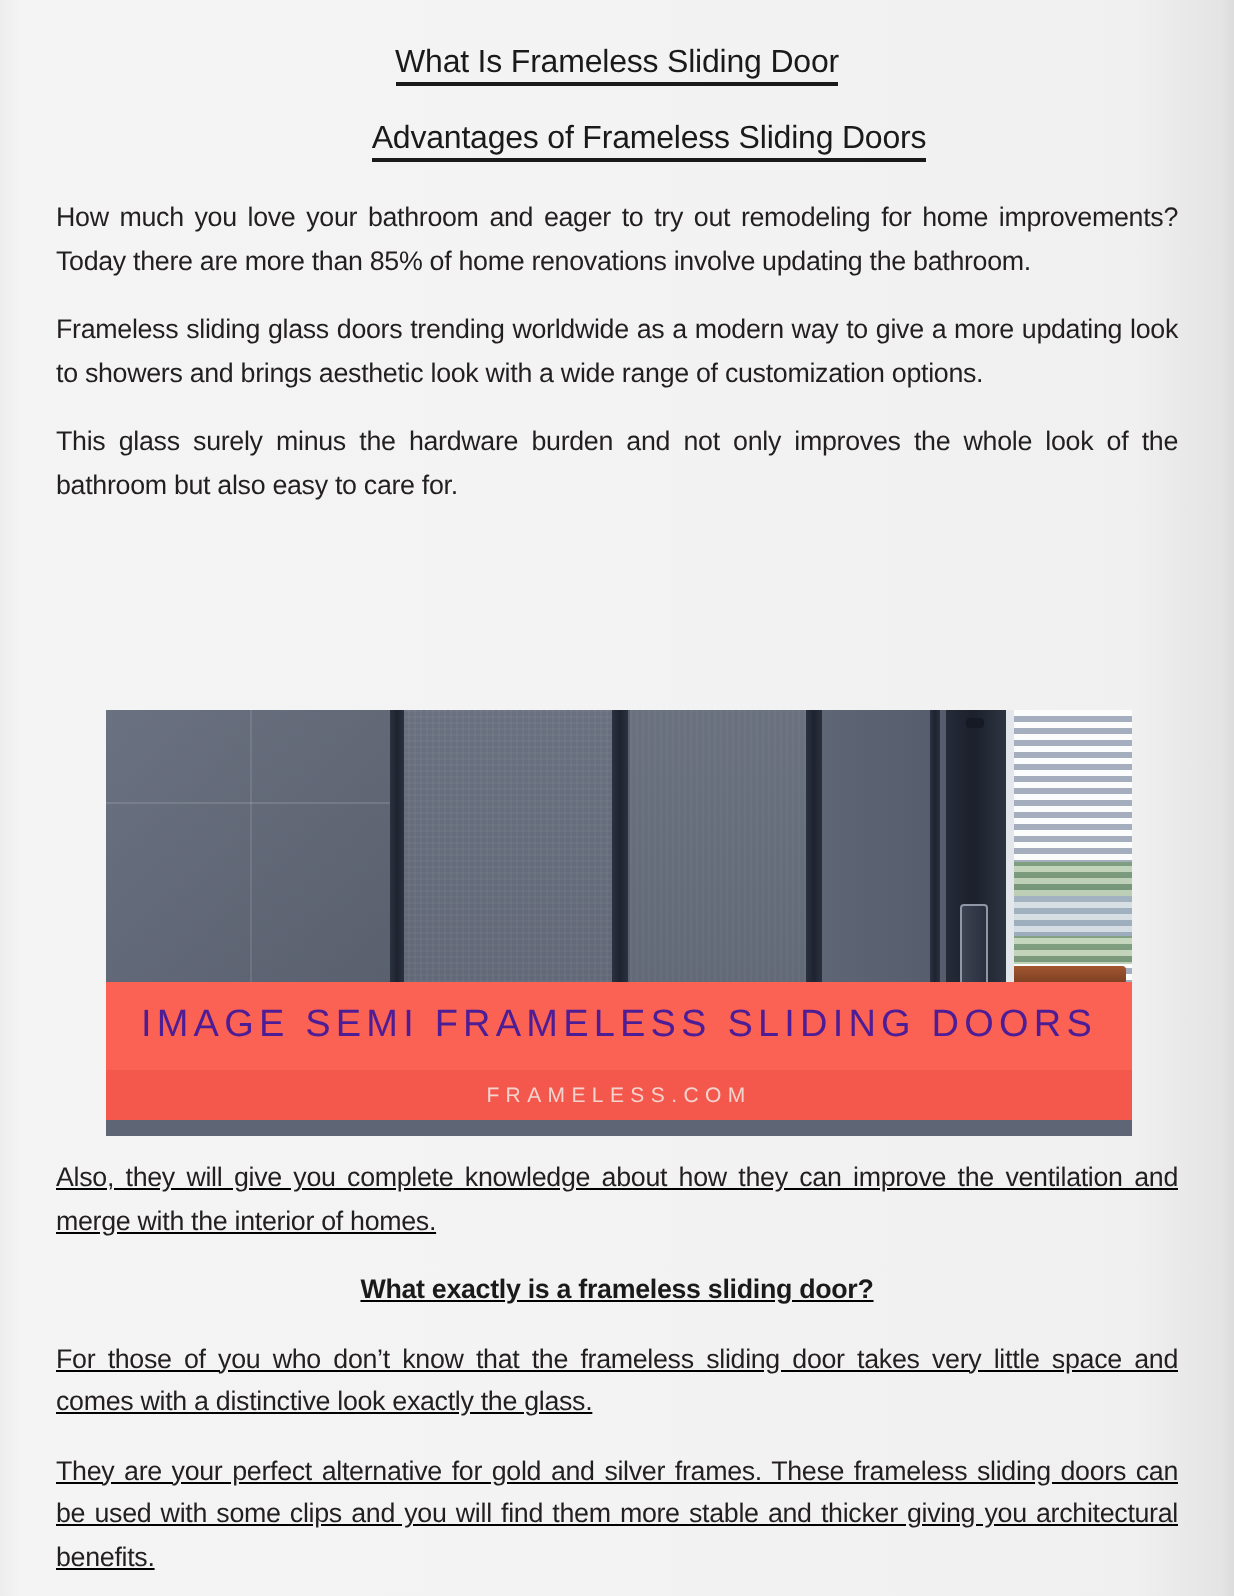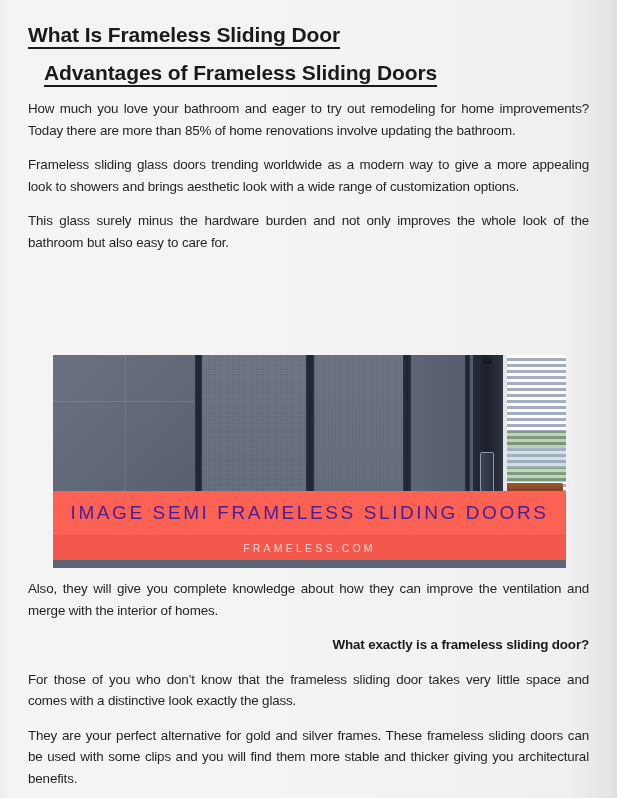--- a/index.html
+++ b/index.html
@@ -32,23 +32,23 @@
 
   .content {
     position: absolute;
     left: 28px;
     top: 0;
     width: 561px;
   }
 
   
   .doc-title {
-    text-align: left;
-    font-weight: bold;
-    font-size: 21px;
+    text-align: center;
+    font-weight: normal;
+    font-size: 16px;
     color: #1a1a1a;
     letter-spacing: -0.1px;
     margin: 0;
     padding: 0;
     line-height: 1.2;
   }
   .doc-title span.u {
     border-bottom: 2px solid #1a1a1a;
     padding-bottom: 1px;
   }
@@ -70,21 +70,21 @@
     text-justify: inter-word;
     letter-spacing: -0.15px;
   }
   p.para.last { margin-bottom: 0; }
   p.subhead {
     margin: 0 0 13px 0;
     font-size: 13.4px;
     line-height: 21.5px;
     color: #1a1a1a;
     font-weight: bold;
-    text-align: right;
+    text-align: center;
     letter-spacing: -0.15px;
   }
   a.inline-link {
     color: #3333cc;
     font-weight: bold;
     text-decoration: none;
   }
 
   
   .figure {
@@ -240,25 +240,25 @@
   <div id="title-1-wrap">
     <h1 class="doc-title"><span class="u">What Is Frameless Sliding Door</span></h1>
   </div>
 
   <div id="title-2-wrap">
     <h2 class="doc-title"><span class="u"> Advantages of Frameless Sliding Doors</span></h2>
   </div>
 
   <div class="body-block" style="top:98px;">
     <p class="para">How much you love your bathroom and eager to try out remodeling for home improvements? Today there are more than 85% of home renovations involve updating the bathroom.</p>
-    <p class="para">Frameless sliding glass doors trending worldwide as a modern way to give a more appealing look to showers and brings aesthetic look with a wide range of customization options.</p>
+    <p class="para">Frameless sliding glass doors trending worldwide as a modern way to give a more updating look to showers and brings aesthetic look with a wide range of customization options.</p>
     <p class="para">This glass surely minus the hardware burden and not only improves the whole look of the bathroom but also easy to care for.</p>
   </div>
 
-  <div class="body-block" style="top:578px;">
+  <div class="body-block" style="top:578px;text-decoration:underline;">
     <p class="para">Also, they will give you complete knowledge about how they can improve the ventilation and merge with the interior of homes.</p>
     <p class="subhead">What exactly is a frameless sliding door?</p>
     <p class="para">For those of you who don’t know that the frameless sliding door takes very little space and comes with a distinctive look exactly the glass.</p>
     <p class="para last">They are your perfect alternative for gold and silver frames. These frameless sliding doors can be used with some clips and you will find them more stable and thicker giving you architectural benefits.</p>
   </div>
 
 </div>
 
 <div class="figure">
   <div class="fig-scene">

